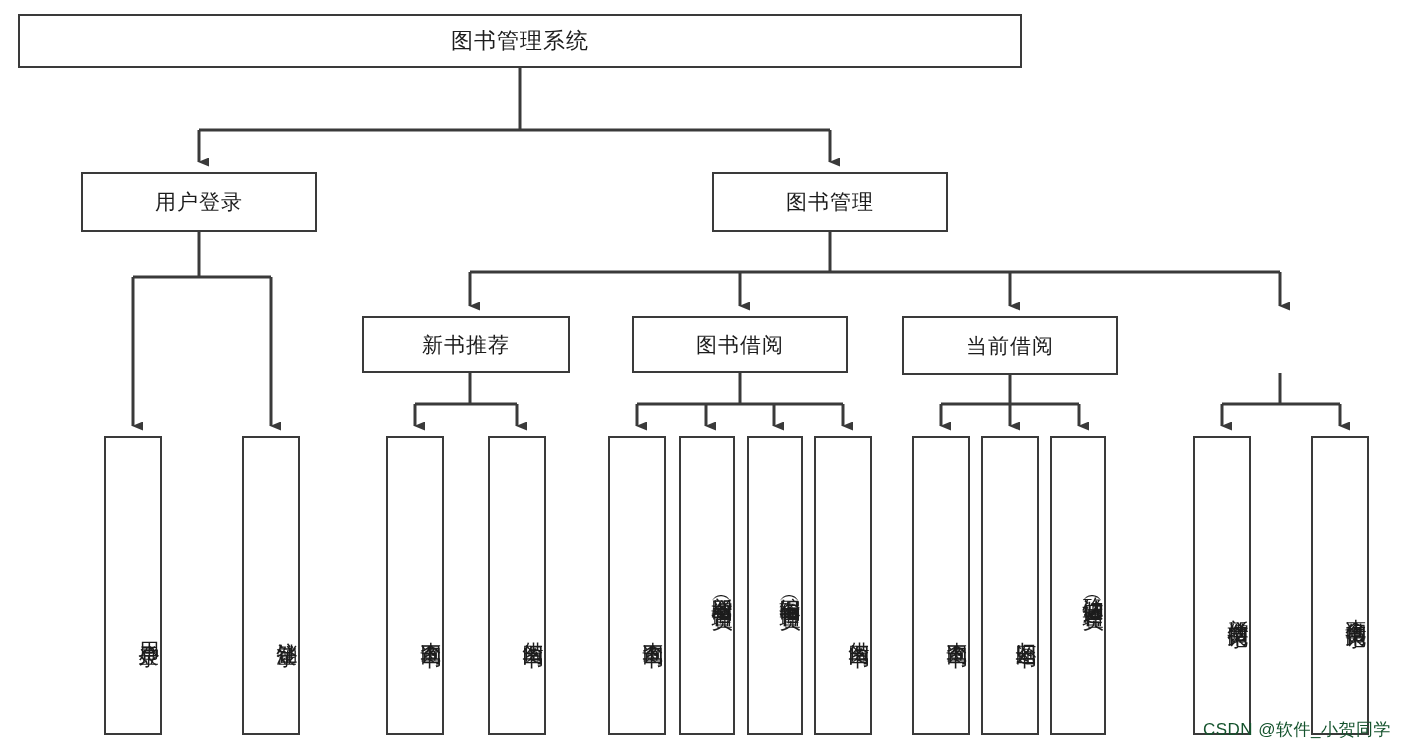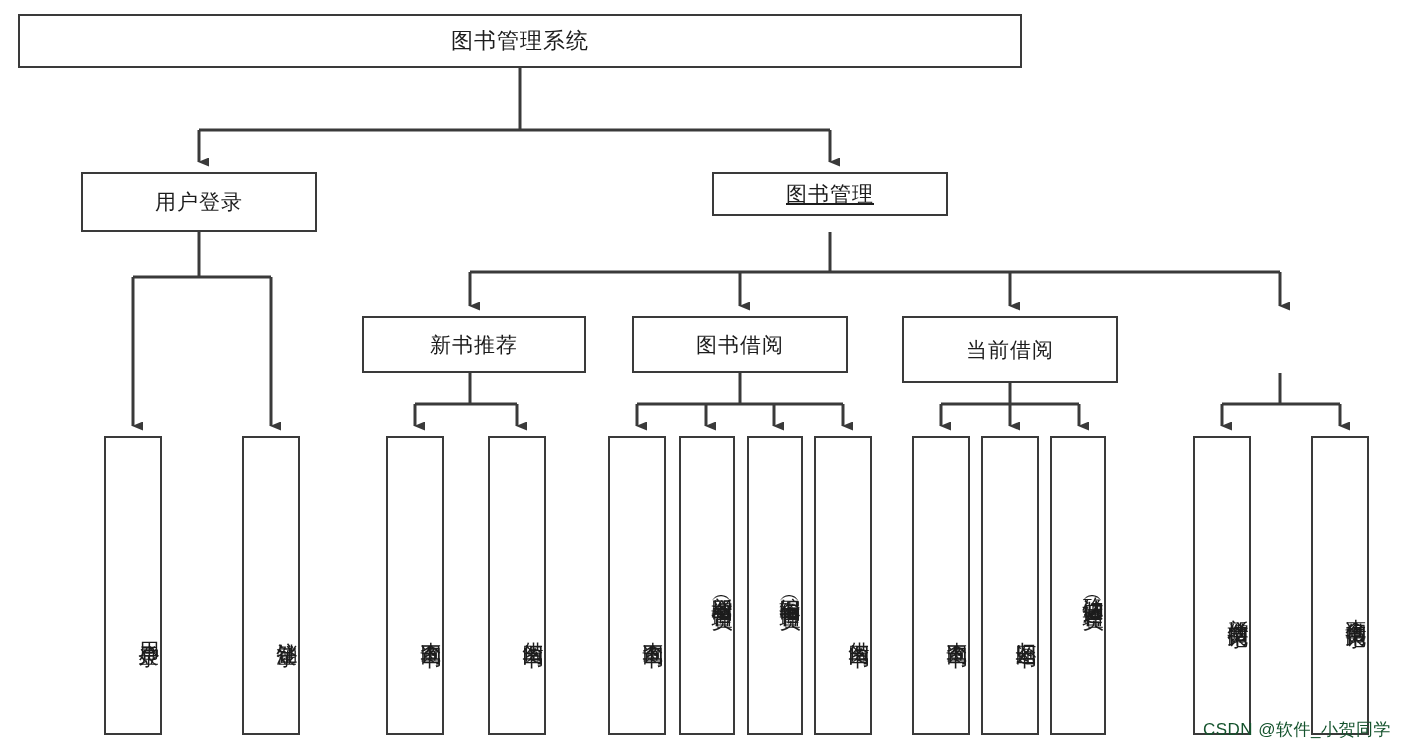--- a/index.html
+++ b/index.html
@@ -125,33 +125,33 @@
   </svg>
 
   <div class="node node-h node-root" style="left:18px; top:14px; width:1004px; height:54px;">
     <span class="node-label">图书管理系统</span>
   </div>
 
   <div class="node node-h" style="left:81px; top:172px; width:236px; height:60px;">
     <span class="node-label">用户登录</span>
   </div>
 
-  <div class="node node-h" style="left:712px; top:172px; width:236px; height:44px;text-decoration:underline;">
+  <div class="node node-h" style="left:712px; top:172px; width:236px; height:60px;">
     <span class="node-label">图书管理</span>
   </div>
 
-  <div class="node node-h" style="left:362px; top:316px; width:224px; height:57px;">
+  <div class="node node-h" style="left:362px; top:316px; width:208px; height:57px;">
     <span class="node-label">新书推荐</span>
   </div>
 
   <div class="node node-h" style="left:632px; top:316px; width:216px; height:57px;">
     <span class="node-label">图书借阅</span>
   </div>
 
-  <div class="node node-h" style="left:902px; top:316px; width:216px; height:67px;">
+  <div class="node node-h" style="left:902px; top:316px; width:216px; height:59px;">
     <span class="node-label">当前借阅</span>
   </div>
 
 
   <div class="node node-v" style="left:104px; top:436px; width:58px; height:299px; padding-top:86px;">
     <span class="node-label">用户登录</span>
   </div>
 
   <div class="node node-v" style="left:242px; top:436px; width:58px; height:299px; padding-top:86px;">
     <span class="node-label">注销登录</span>

